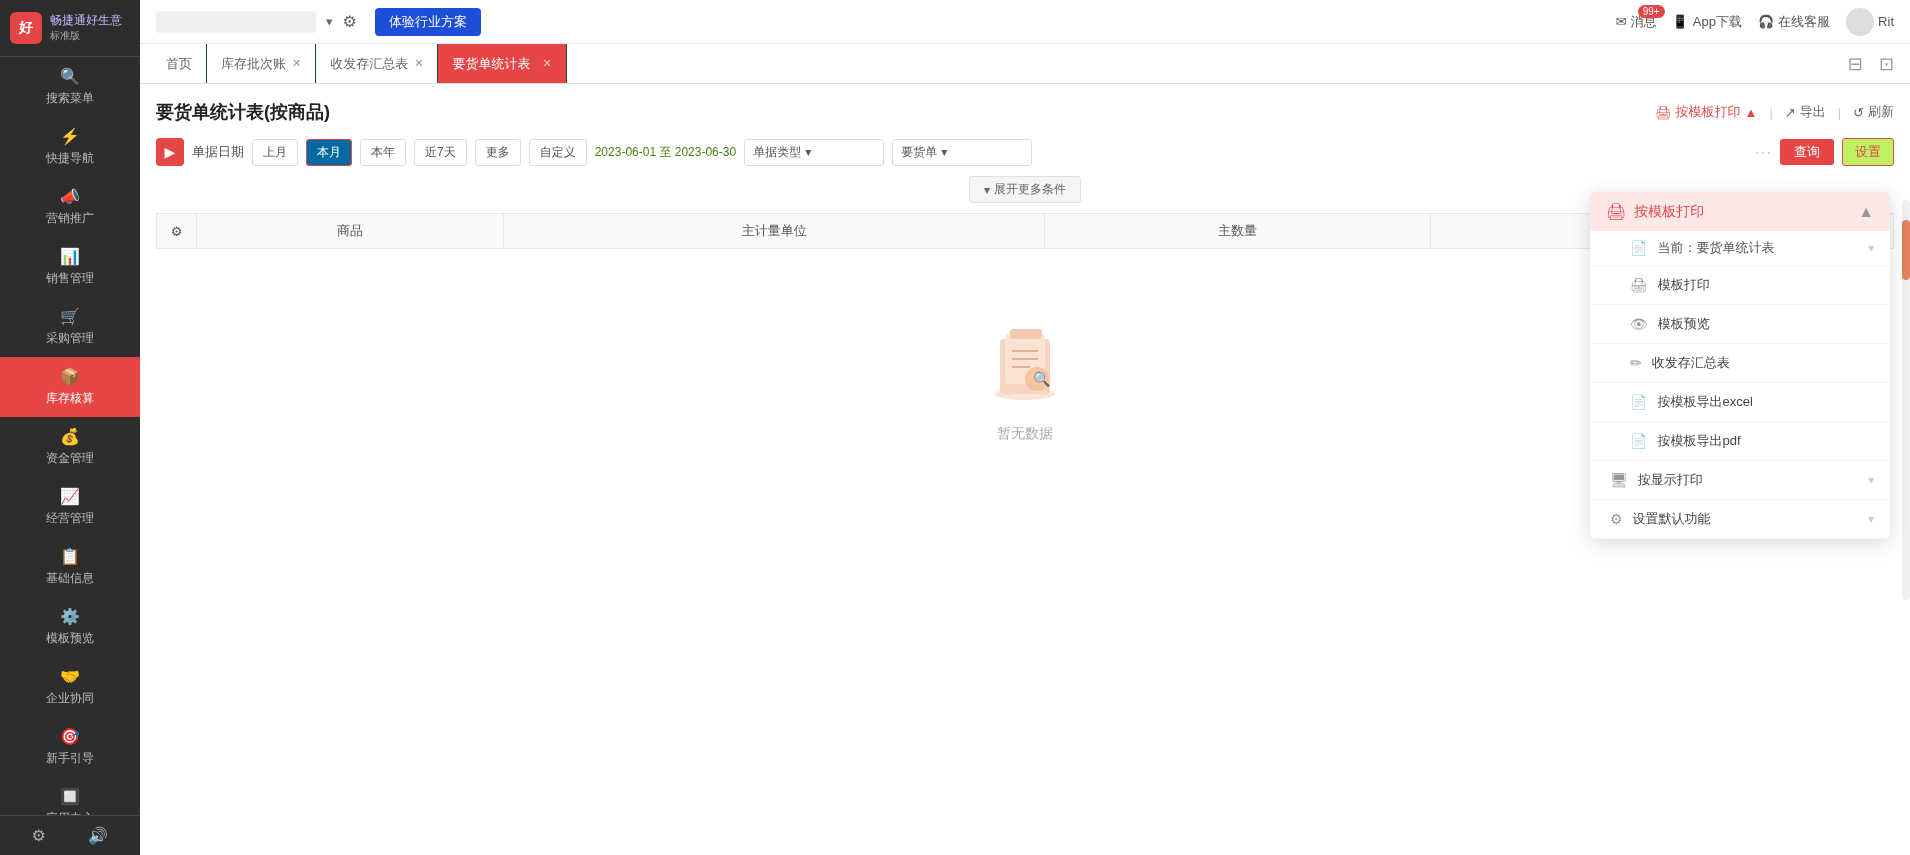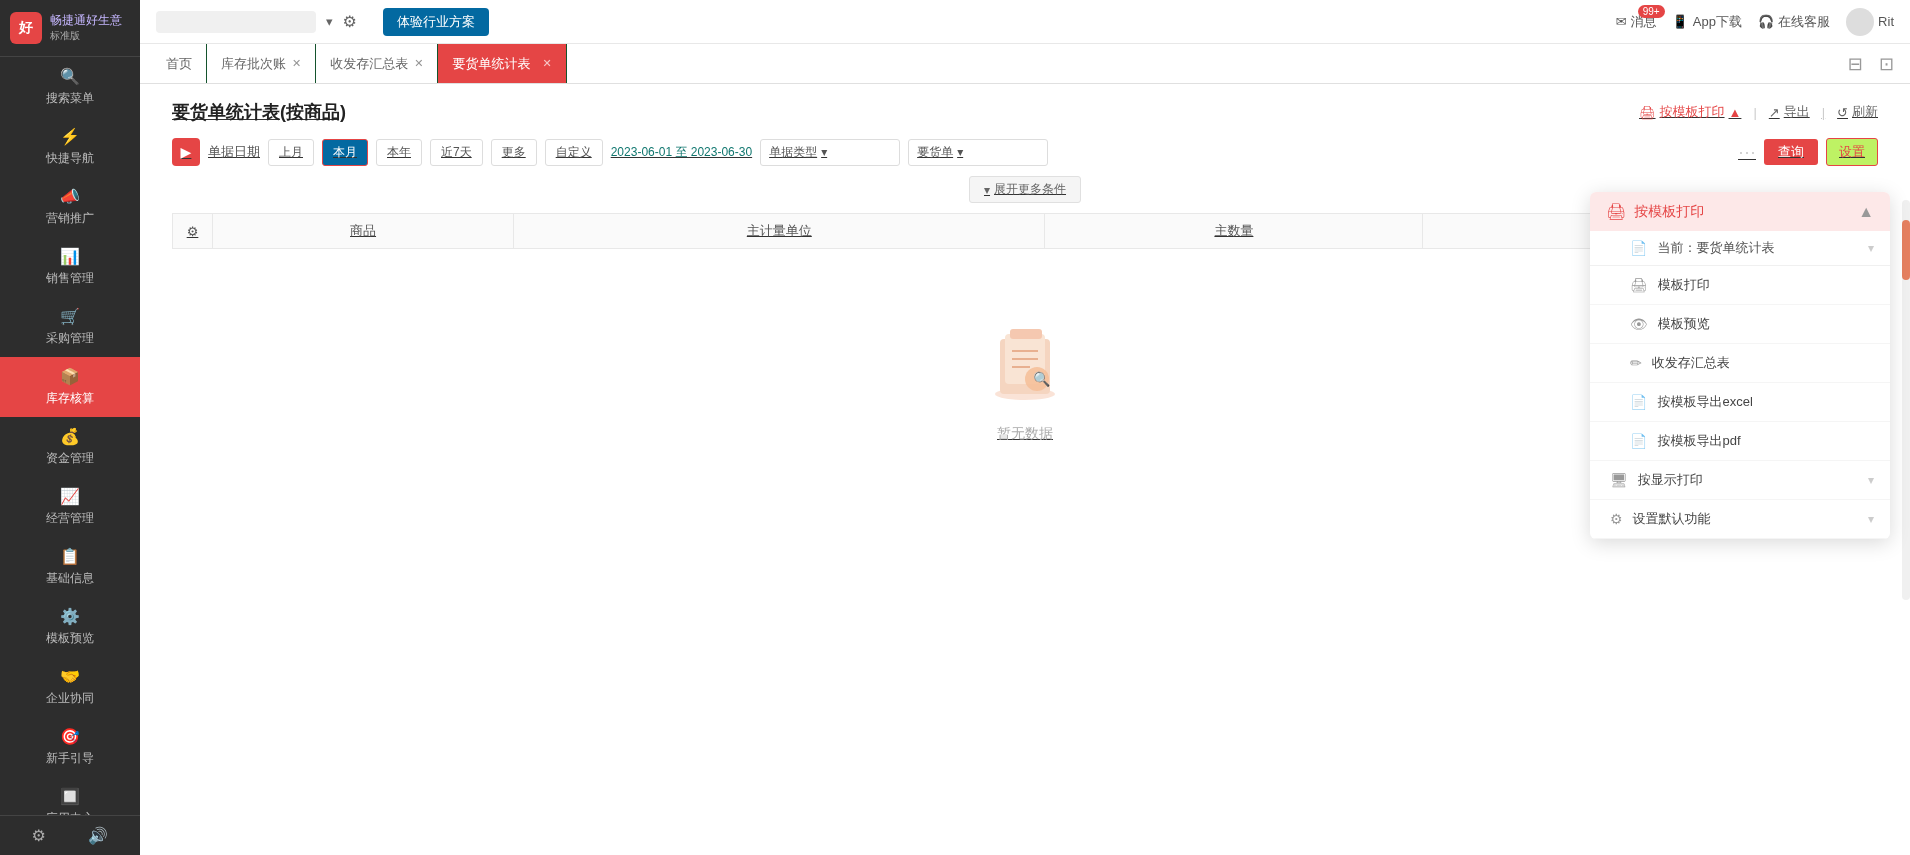--- a/index.html
+++ b/index.html
@@ -21,54 +21,54 @@
     .sidebar-footer-btn { color: #aaa; cursor: pointer; font-size: 16px; }
 
     
     .main { flex: 1; display: flex; flex-direction: column; height: 855px; overflow: hidden; background: #f0f0f0; }
 
     
     .topbar { height: 44px; background: #fff; display: flex; align-items: center; padding: 0 16px; gap: 10px; border-bottom: 1px solid #e8e8e8; flex-shrink: 0; }
     .topbar-input { background: #f0f0f0; border: none; border-radius: 4px; padding: 4px 12px; font-size: 12px; color: #999; width: 160px; }
     .topbar-dropdown-btn { color: #666; cursor: pointer; }
     .topbar-settings { color: #666; cursor: pointer; font-size: 16px; }
-    .topbar-trial-btn { background: #0369a1; color: #fff; border: none; border-radius: 4px; padding: 5px 14px; font-size: 13px; cursor: pointer; margin-left: 16px; }
+    .topbar-trial-btn { background: #1d4ed8; color: #fff; border: none; border-radius: 4px; padding: 5px 14px; font-size: 13px; cursor: pointer; margin-left: 8px; }
     .topbar-right { margin-left: auto; display: flex; align-items: center; gap: 16px; }
     .topbar-right-item { display: flex; align-items: center; gap: 4px; color: #555; cursor: pointer; font-size: 13px; position: relative; }
     .topbar-badge { background: #e54545; color: white; border-radius: 10px; font-size: 10px; padding: 1px 5px; position: absolute; top: -8px; right: -8px; }
     .topbar-avatar { width: 28px; height: 28px; background: #ddd; border-radius: 50%; }
     .topbar-username { color: #555; font-size: 13px; }
 
     
     .tabbar { height: 40px; background: #fff; display: flex; align-items: center; padding: 0 12px; gap: 0; border-bottom: 1px solid #e0e0e0; flex-shrink: 0; }
     .tab { display: flex; align-items: center; padding: 0 14px; height: 100%; font-size: 13px; color: #666; cursor: pointer; border-right: 1px solid #14532d; gap: 6px; white-space: nowrap; }
     .tab.active { color: #fff; background: #e54545; gap: 12px; }
     .tab-close { font-size: 11px; color: inherit; opacity: 0.7; cursor: pointer; }
     .tab-bar-right { margin-left: auto; display: flex; align-items: center; gap: 8px; }
     .tab-bar-btn { font-size: 18px; color: #999; cursor: pointer; padding: 4px; }
 
     
     .page-content { flex: 1; overflow-y: auto; padding: 0; background: #f0f0f0; }
-    .page-inner { background: #fff; margin: 0; padding: 16px 32px; min-height: 100%; position: relative; text-decoration: underline; }
+    .page-inner { background: #fff; margin: 0; padding: 16px 16px; min-height: 100%; position: relative; }
 
     
     .page-title-bar { display: flex; align-items: center; justify-content: space-between; margin-bottom: 14px; }
     .page-title { font-size: 18px; font-weight: bold; color: #222; }
     .page-actions { display: flex; align-items: center; gap: 12px; }
     .action-btn { display: flex; align-items: center; gap: 4px; color: #666; cursor: pointer; font-size: 13px; background: none; border: none; }
     .action-btn-print { color: #e54545; font-size: 13px; display: flex; align-items: center; gap: 4px; cursor: pointer; position: relative; }
     .action-separator { color: #ccc; }
 
     
     .filter-bar { display: flex; align-items: center; gap: 8px; margin-bottom: 10px; flex-wrap: wrap; }
     .filter-expand-btn { width: 28px; height: 28px; background: #e54545; color: white; border: none; border-radius: 4px; cursor: pointer; display: flex; align-items: center; justify-content: center; font-size: 14px; flex-shrink: 0; }
     .filter-label { font-size: 13px; color: #555; }
     .filter-date-btn { padding: 4px 10px; border: 1px solid #ddd; border-radius: 3px; background: #fff; font-size: 12px; color: #555; cursor: pointer; }
     .filter-date-btn.active { background: #0369a1; color: white; border-color: #e54545; }
-    .filter-date-range { font-size: 12px; color: #0f766e; }
+    .filter-date-range { font-size: 12px; color: #4d7c0f; }
     .filter-select-wrapper { display: flex; align-items: center; border: 1px solid #ddd; border-radius: 3px; background: #fff; padding: 4px 8px; font-size: 12px; color: #555; cursor: pointer; gap: 4px; min-width: 140px; }
 
     
     .expand-more-bar { display: flex; align-items: center; justify-content: center; margin: 4px 0 10px; }
     .expand-more-btn { display: flex; align-items: center; gap: 4px; font-size: 12px; color: #666; cursor: pointer; background: #f5f5f5; border: 1px solid #e0e0e0; border-radius: 3px; padding: 4px 14px; }
 
     
     .data-table { width: 100%; border-collapse: collapse; }
     .data-table th { background: #fafafa; border: 1px solid #e8e8e8; padding: 8px 12px; font-size: 13px; color: #555; font-weight: 500; text-align: center; }
     .data-table th:first-child { width: 40px; }

